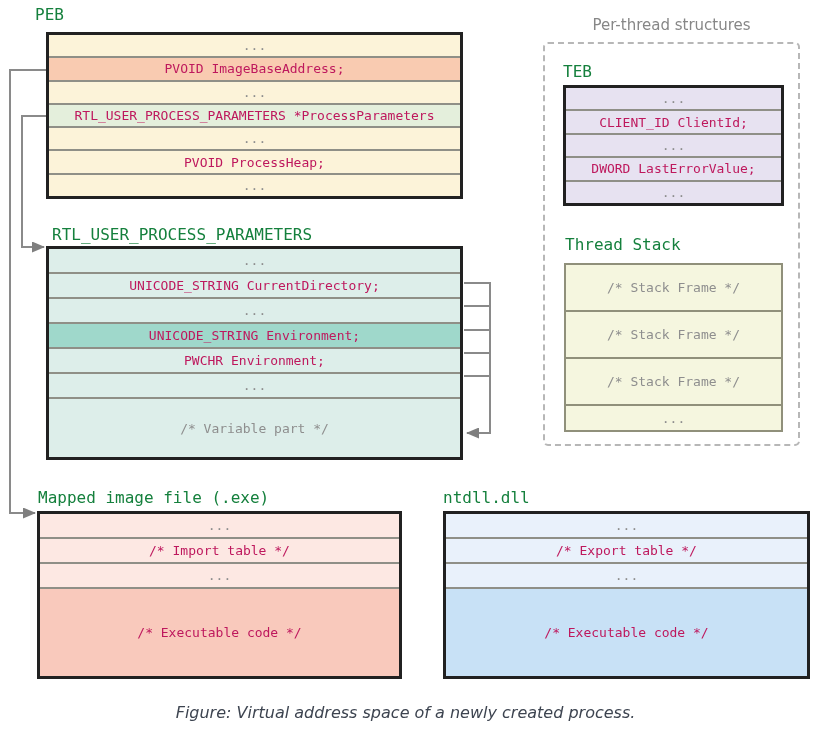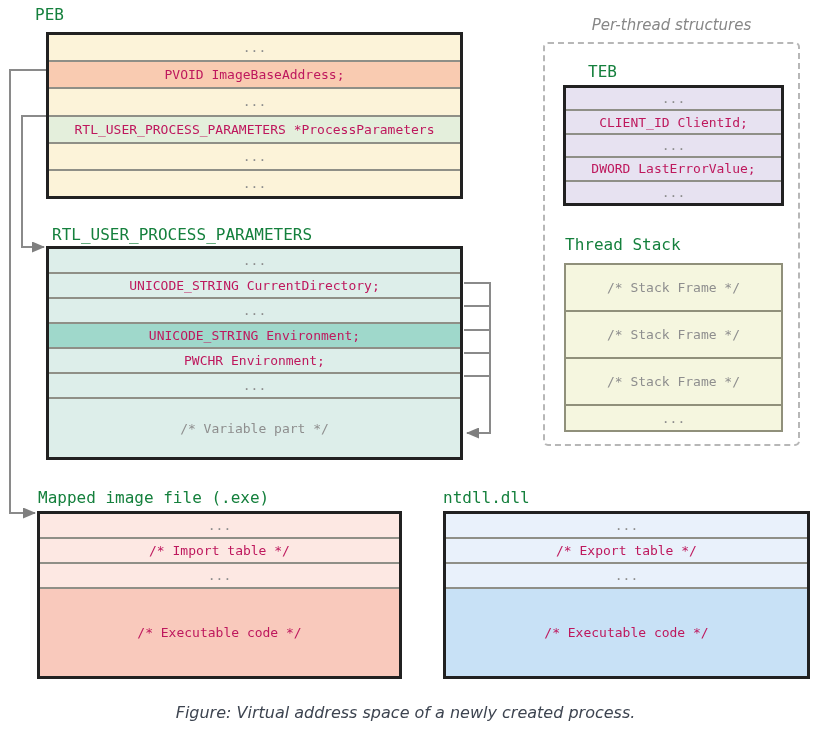--- a/index.html
+++ b/index.html
@@ -32,21 +32,21 @@
   .pinklight{background:#fde8e3;}
   .pinkcode{background:#f9c9bc;}
   .bluelight{background:#e9f1fb;}
   .bluecode{background:#c8e1f6;}
   
   .dashed-group{
     position:absolute;border:2px dashed #b7b7b7;border-radius:5px;box-sizing:border-box;
   }
   .group-title{
     position:absolute;font-family:"DejaVu Sans","Liberation Sans",sans-serif;
-    font-style:italic;font-size:15px;color:#878787;text-align:center;white-space:nowrap;
+    font-size:15px;color:#878787;text-align:center;white-space:nowrap;
   }
   .stack-box{
     position:absolute;display:flex;flex-direction:column;
     border:2px solid #90907b;box-sizing:border-box;
   }
   .stack-box .row + .row{border-top:2px solid #90907b;}
   .stack-box .row{flex:1 1 auto;}
   .stack-box .row.last{flex:0 0 24px;}
   .caption{
     position:absolute;left:0;top:703px;width:811px;text-align:center;
@@ -75,38 +75,39 @@
     <path d="M464,306 H490 M464,330 H490 M464,353 H490 M464,376 H490" fill="none" stroke="#8a8a8a" stroke-width="2"></path>
   </svg>
 
   <div class="struct-title" style="left:35px;top:6px">PEB</div>
   <div class="struct-box" style="left:46px;top:32px;width:417px;height:167px">
     <div class="row grow cream dim">...</div>
     <div class="row grow salmon">PVOID ImageBaseAddress;</div>
     <div class="row grow cream dim">...</div>
     <div class="row grow palegreen">RTL_USER_PROCESS_PARAMETERS *ProcessParameters</div>
     <div class="row grow cream dim">...</div>
+    <div class="row grow cream">PVOID ProcessHeap;</div>
     <div class="row grow cream dim">...</div>
   </div>
 
   <div class="struct-title" style="left:52px;top:226px">RTL_USER_PROCESS_PARAMETERS</div>
   <div class="struct-box" style="left:46px;top:246px;width:417px;height:214px">
     <div class="row teal dim">...</div>
     <div class="row teal">UNICODE_STRING CurrentDirectory;</div>
     <div class="row teal dim">...</div>
     <div class="row tealdark">UNICODE_STRING Environment;</div>
     <div class="row teal">PWCHR Environment;</div>
     <div class="row teal dim">...</div>
     <div class="row grow teal dim">/* Variable part */</div>
   </div>
 
   <div class="group-title" style="left:543px;top:16px;width:257px">Per-thread structures</div>
   <div class="dashed-group" style="left:543px;top:42px;width:257px;height:404px"></div>
 
-  <div class="struct-title" style="left:588px;top:63px">TEB</div>
+  <div class="struct-title" style="left:563px;top:63px">TEB</div>
   <div class="struct-box" style="left:563px;top:85px;width:221px;height:121px">
     <div class="row grow lavender dim">...</div>
     <div class="row grow lavender">CLIENT_ID ClientId;</div>
     <div class="row grow lavender dim">...</div>
     <div class="row grow lavender">DWORD LastErrorValue;</div>
     <div class="row grow lavender dim">...</div>
   </div>
 
   <div class="struct-title" style="left:565px;top:236px">Thread Stack</div>
   <div class="stack-box" style="left:564px;top:263px;width:219px;height:169px">

